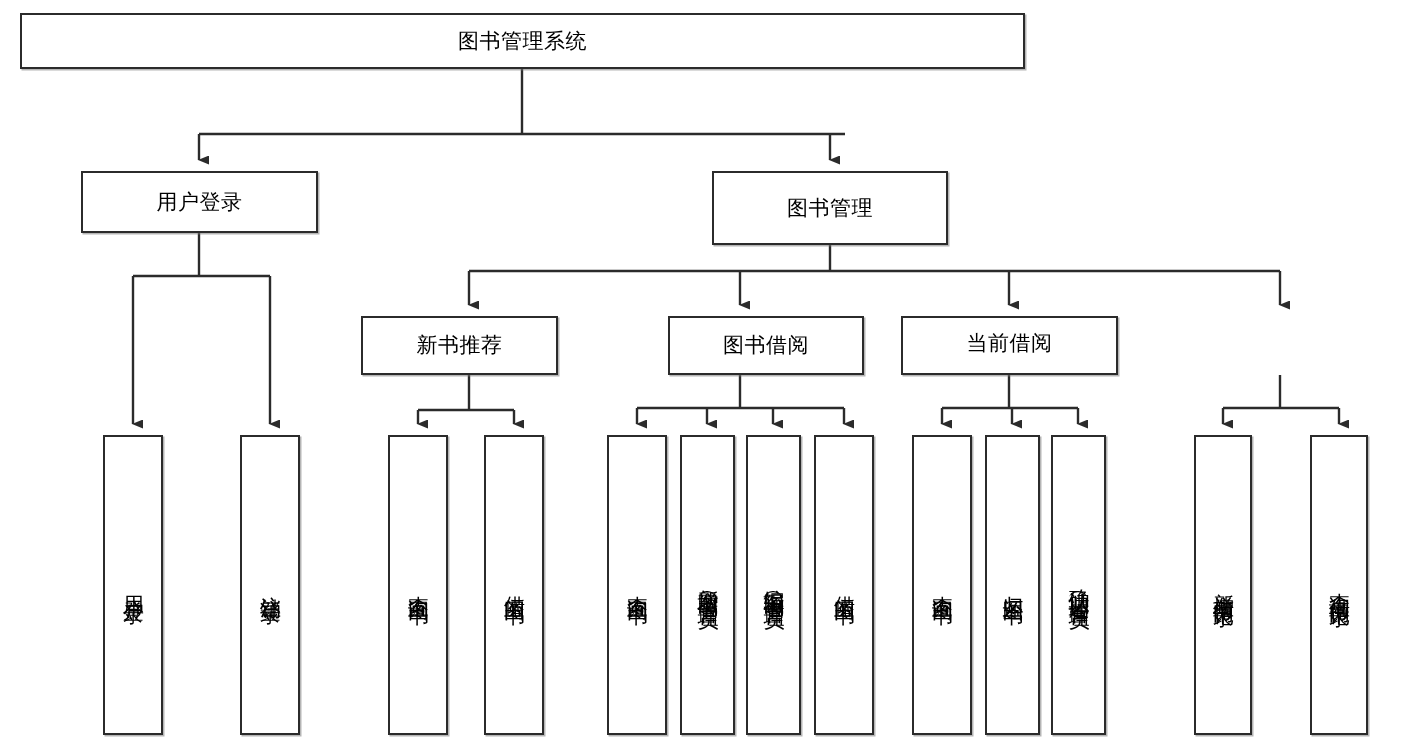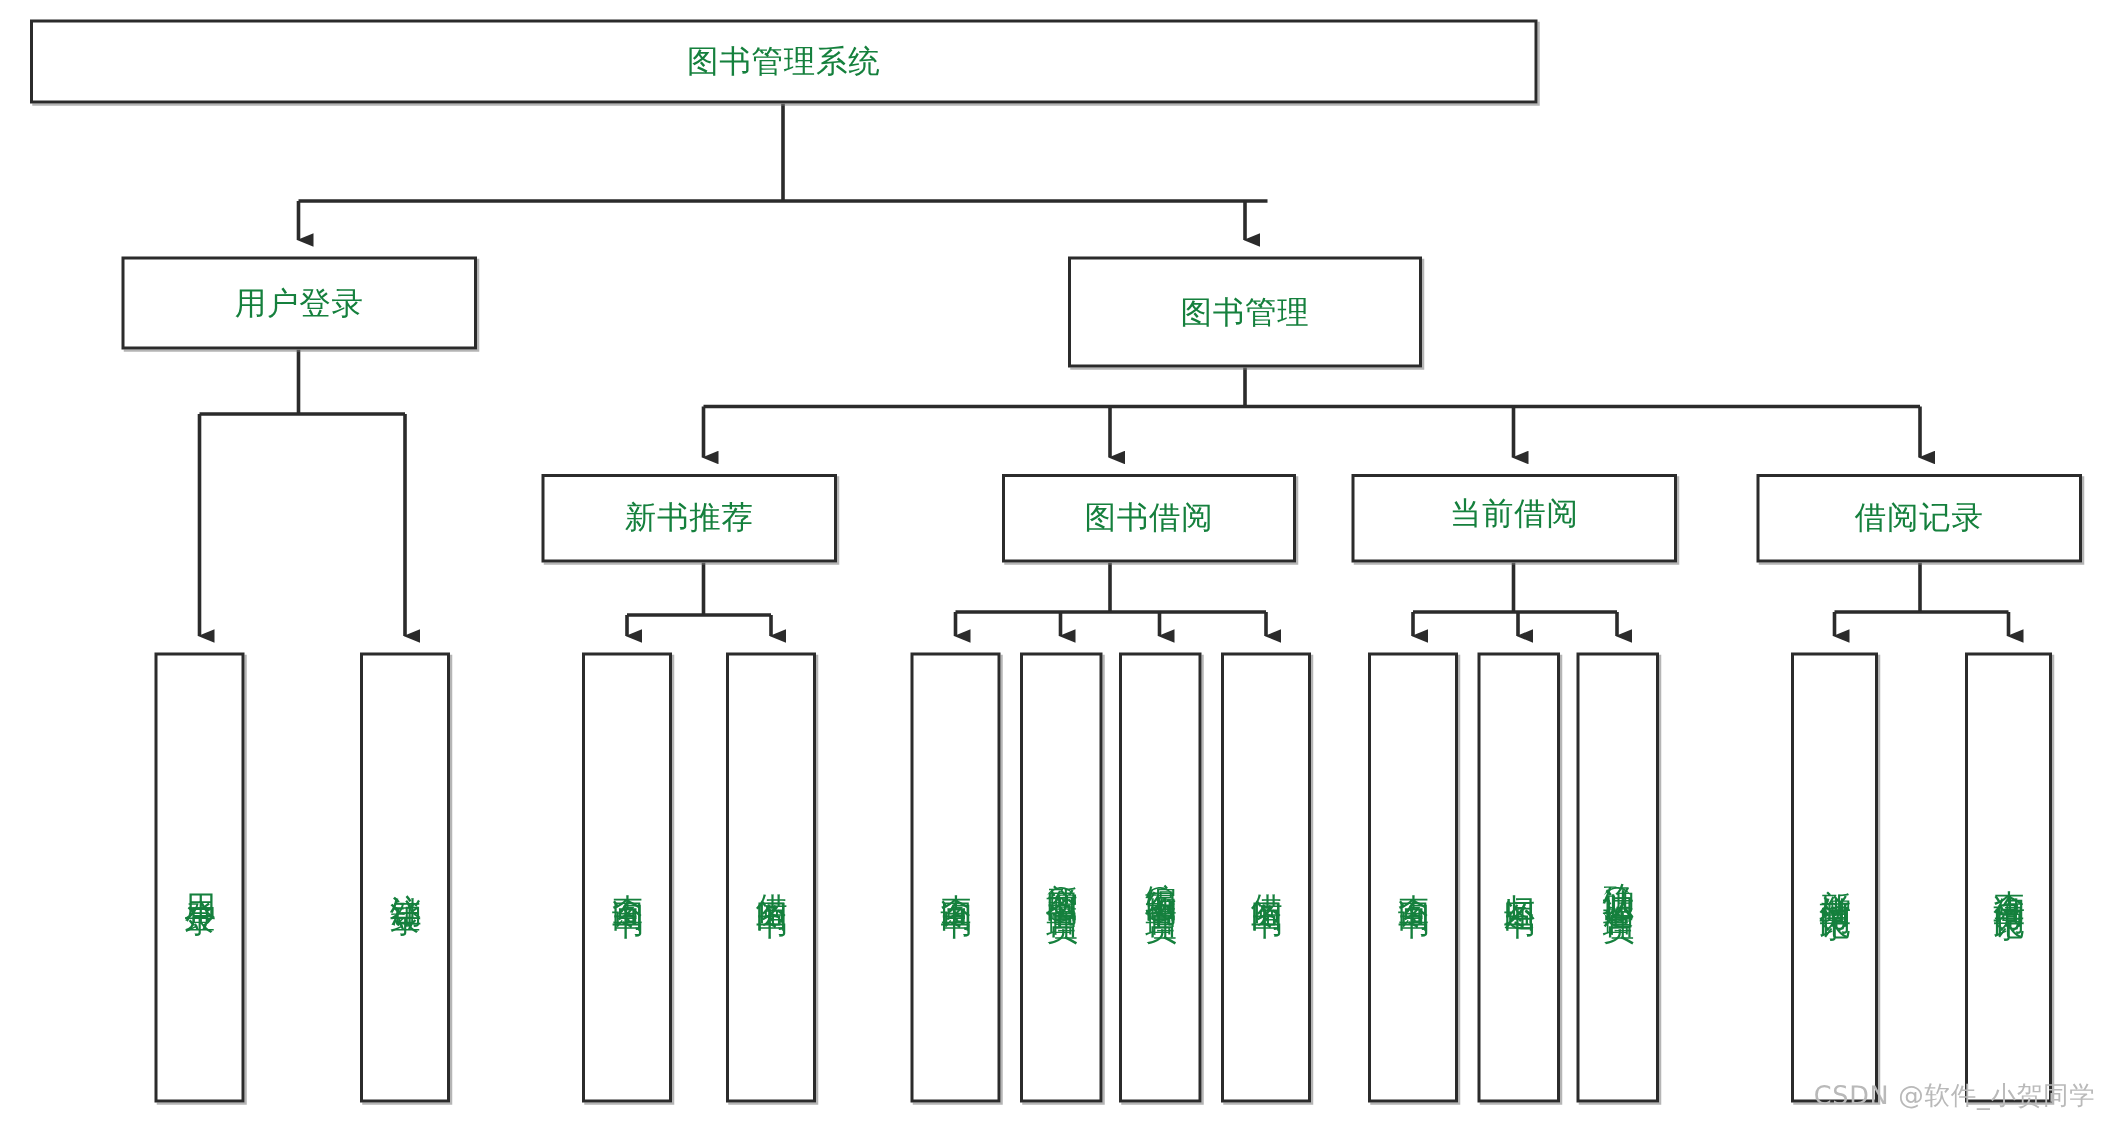--- a/index.html
+++ b/index.html
@@ -23,21 +23,21 @@
     position: absolute;
     box-sizing: border-box;
     border: 2px solid #2b2b2b;
     background: #ffffff;
     display: flex;
     align-items: center;
     justify-content: center;
     box-shadow: 1.5px 1.5px 0 rgba(120,120,120,0.55);
   }
   .node-label {
-    color: #15803d;
+    color: #000000;
     font-size: 21px;
     line-height: 1.28;
     letter-spacing: 0.5px;
     white-space: nowrap;
     text-align: center;
   }
   .node.vertical {
     align-items: center;
     justify-content: center;
   }
@@ -135,23 +135,20 @@
 
   <div class="node" id="node-l3-0" style="left: 361px; top: 316px; width: 197px; height: 59px;">
     <span class="node-label">新书推荐</span>
   </div>
   <div class="node" id="node-l3-1" style="left: 668px; top: 316px; width: 196px; height: 59px;">
     <span class="node-label">图书借阅</span>
   </div>
   <div class="node" id="node-l3-2" style="left: 901px; top: 316px; width: 217px; height: 59px; font-family: Liberation Mono, monospace;">
     <span class="node-label">当前借阅</span>
   </div>
-  <div class="node" id="node-l3-3" style="left: 1171px; top: 316px; width: 217px; height: 59px;">
-    <span class="node-label">借阅记录</span>
-  </div>
 
   <div class="node vertical" id="node-leaf-0" style="left: 103px; top: 435px; width: 60px; height: 300px;">
     <span class="node-label">用户登录</span>
   </div>
   <div class="node vertical" id="node-leaf-1" style="left: 240px; top: 435px; width: 60px; height: 300px;">
     <span class="node-label">注销登录</span>
   </div>
   <div class="node vertical" id="node-leaf-2" style="left: 388px; top: 435px; width: 60px; height: 300px;">
     <span class="node-label">查询图书</span>
   </div>
@@ -179,14 +176,13 @@
   <div class="node vertical" id="node-leaf-10" style="left: 1051px; top: 435px; width: 55px; height: 300px;">
     <span class="node-label">确认归还（管理员）</span>
   </div>
   <div class="node vertical" id="node-leaf-11" style="left: 1194px; top: 435px; width: 58px; height: 300px;">
     <span class="node-label">新增借阅记录</span>
   </div>
   <div class="node vertical" id="node-leaf-12" style="left: 1310px; top: 435px; width: 58px; height: 300px;">
     <span class="node-label">查询借阅记录</span>
   </div>
 
-  <div id="watermark">CSDN @软件_小贺同学</div>
 </div>
 
 </body></html>

